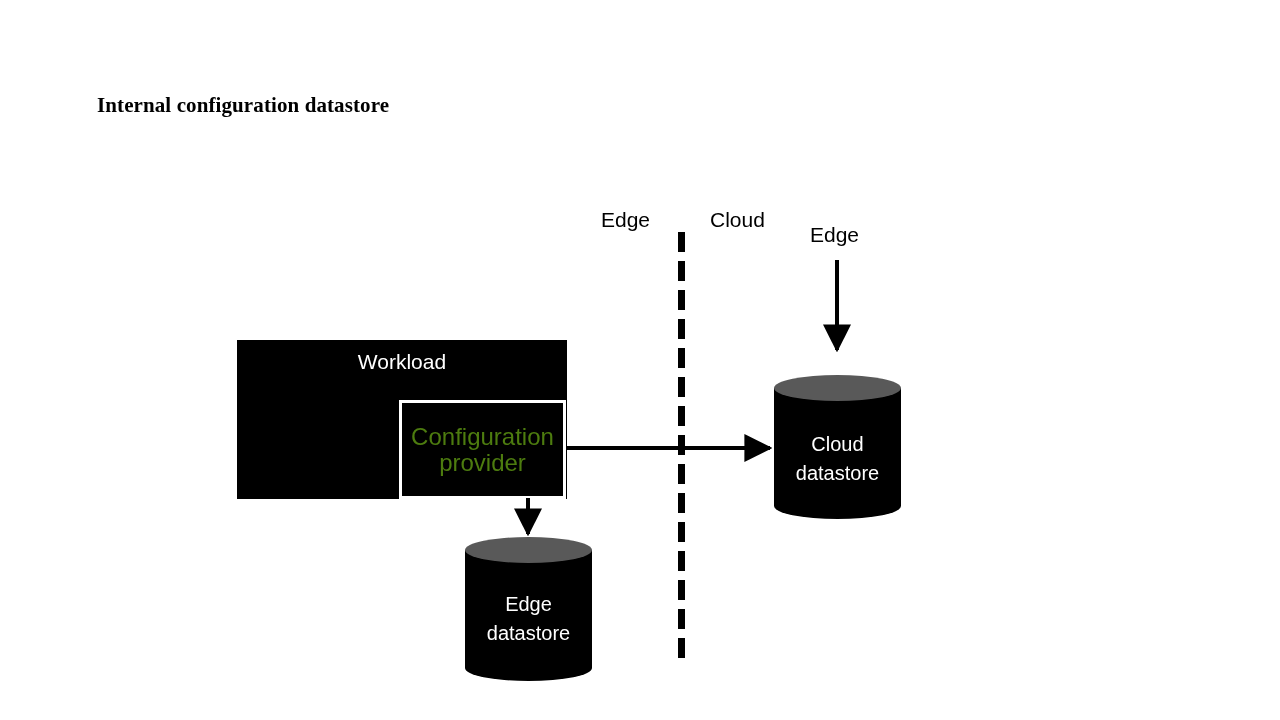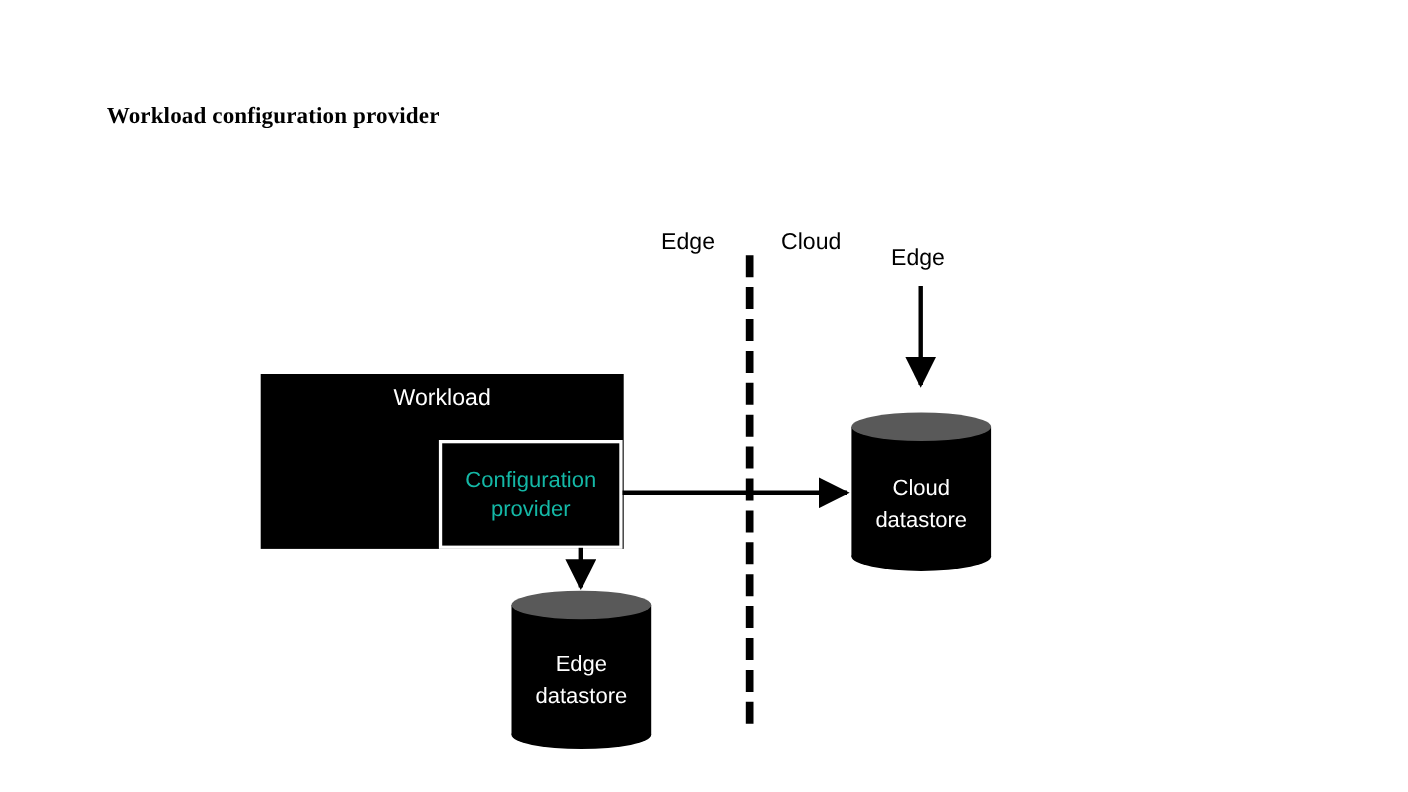--- a/index.html
+++ b/index.html
@@ -73,23 +73,23 @@
     width: 167px;
     height: 99px;
     background: #000000;
     border: 3px solid #ffffff;
     box-sizing: border-box;
     display: flex;
     align-items: center;
     justify-content: center;
   }
   #config-label {
-    font-size: 20px;
+    font-size: 24px;
     line-height: 26px;
-    color: #14b8a6;
+    color: #4d7c0f;
     text-align: center;
     white-space: pre-line;
   }
 
   
   .cylinder { }
   .cyl-body {
     position: absolute;
     background: #000000;
   }
@@ -132,21 +132,21 @@
     width: 1280px;
     height: 720px;
     pointer-events: none;
   }
 </style>
 </head>
 <body>
 
 <div id="canvas">
 
-  <div class="abs slide-title">Workload configuration provider</div>
+  <div class="abs slide-title">Internal configuration datastore</div>
 
   <div class="abs zone-label" id="label-edge">Edge</div>
   <div class="abs zone-label" id="label-cloud">Cloud</div>
   <div class="abs zone-label" id="label-edits">Edge</div>
 
   <div class="abs" id="workload-box">
     <div id="workload-label">Workload</div>
   </div>
 
   <div class="abs" id="config-box">

